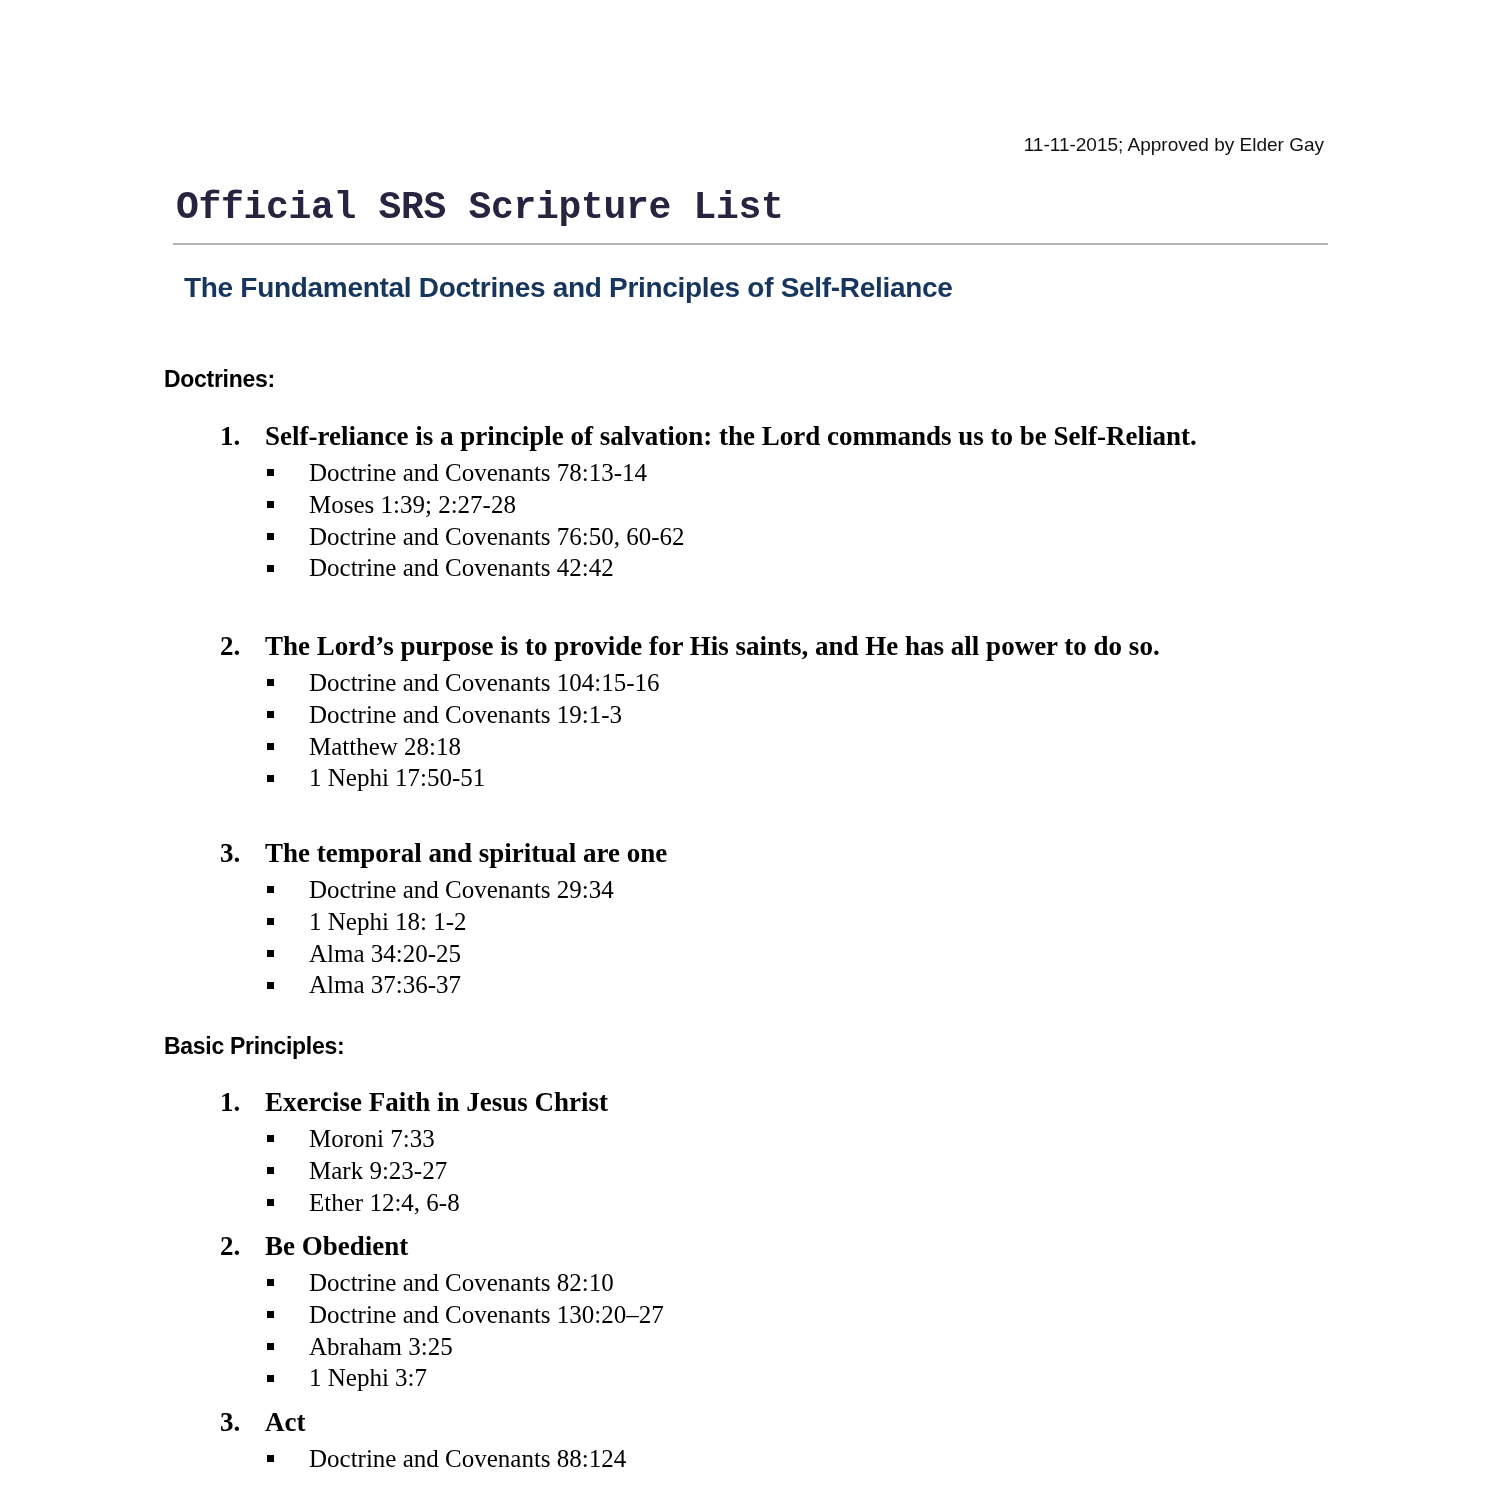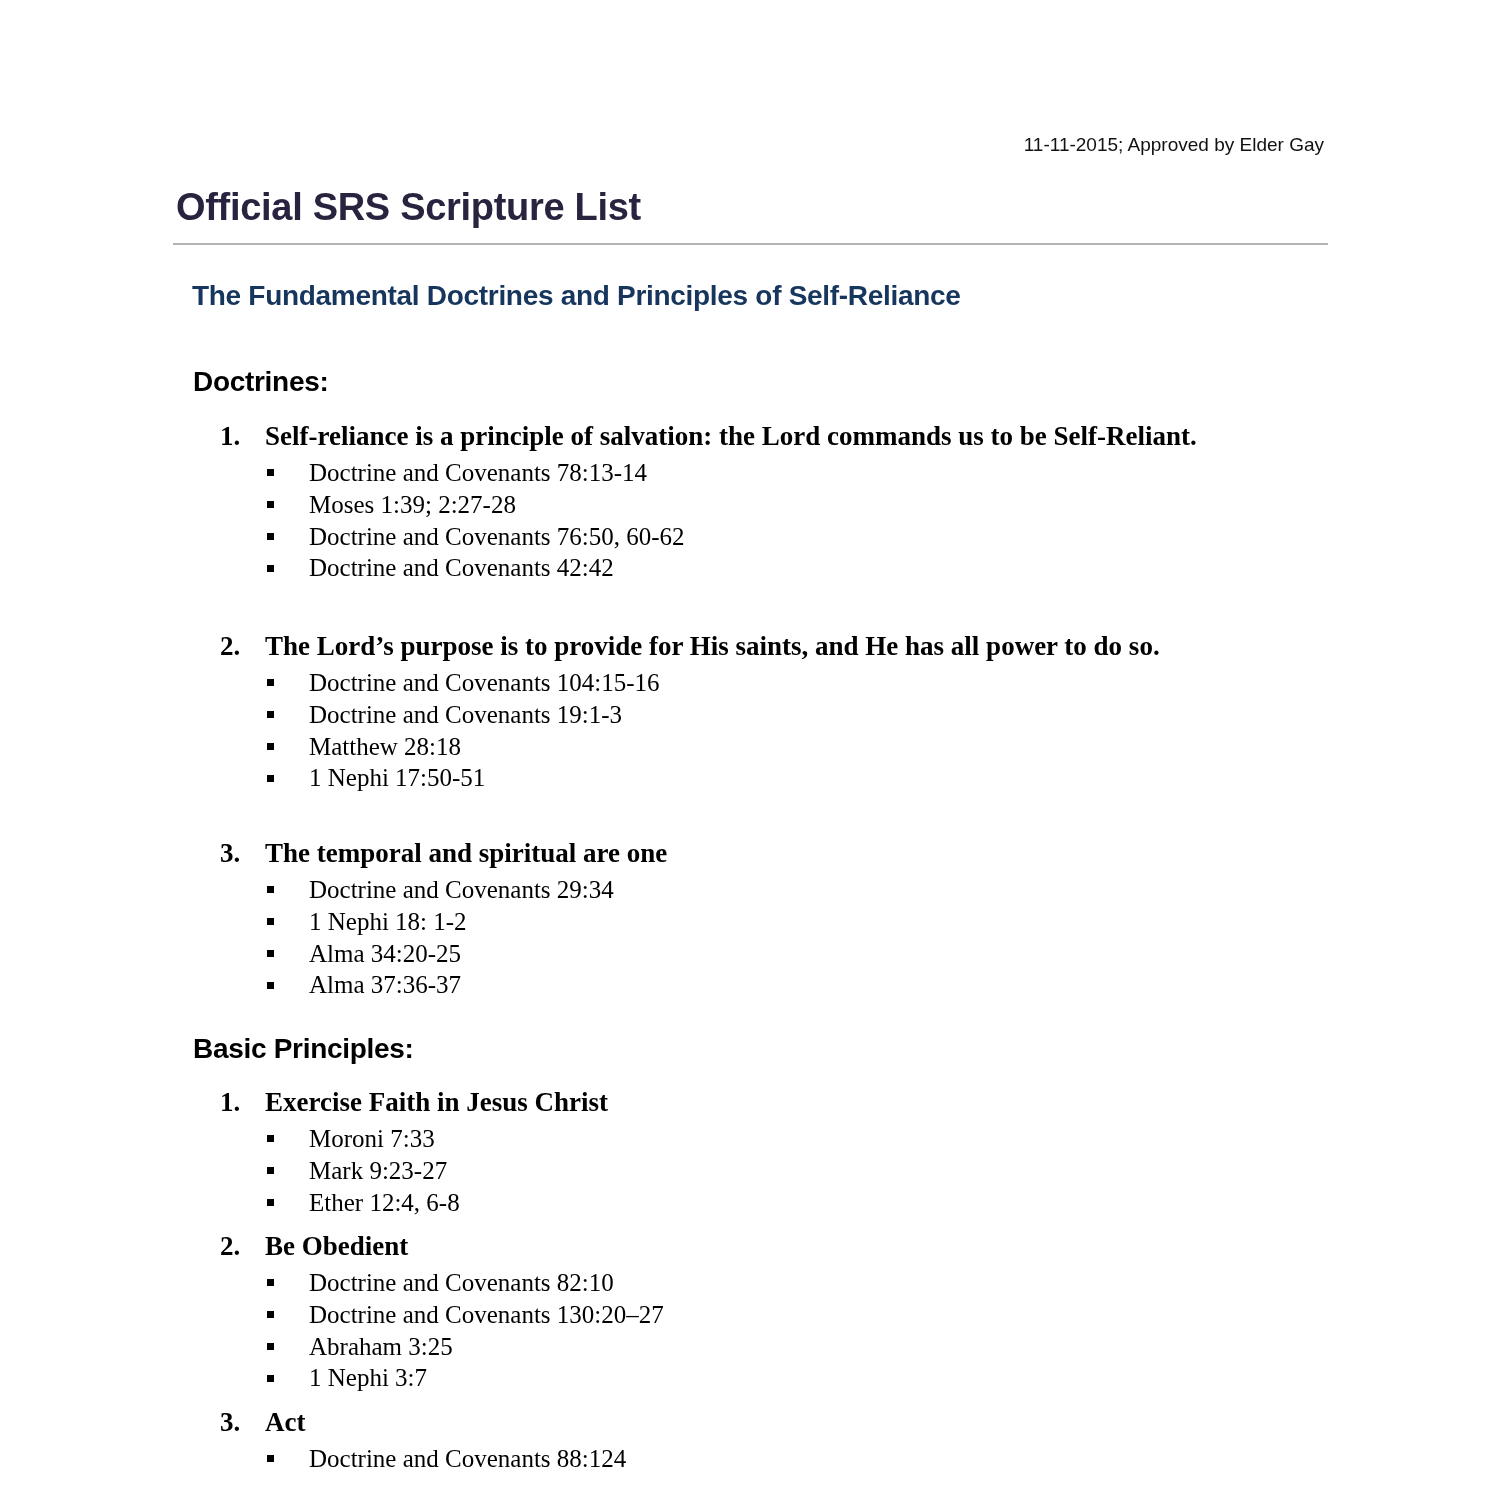--- a/index.html
+++ b/index.html
@@ -1,22 +1,22 @@
 <!DOCTYPE html>
 <html><head>
 <meta charset="utf-8">
 <style>
   html, body { margin:0; padding:0; background:#ffffff; }
   body { width:1500px; height:1500px; position:relative; overflow:hidden; font-family:"Liberation Serif", serif; color:#000; }
   .page { position:absolute; left:0; top:0; width:1500px; height:1500px; background:#fff; }
   .meta { position:absolute; right:176px; top:134px; font-family:"Liberation Sans", sans-serif; font-size:19px; color:#111; }
-  .title { position:absolute; left:176px; top:186px; font-family:Liberation Sans, sans-serif; font-weight:bold; font-size:38px; color:#2a2340; margin:0; letter-spacing:-0.3px; }
+  .title { position:absolute; left:176px; top:186px; font-family:Liberation Mono, monospace; font-weight:bold; font-size:38px; color:#2a2340; margin:0; letter-spacing:-0.3px; }
   .rule { position:absolute; left:173px; top:243px; width:1155px; height:2px; background:#b3b3b3; }
-  .subtitle { position:absolute; left:176px; top:264px; font-family:"Liberation Sans", sans-serif; font-weight:bold; font-size:28px; color:#17365d; margin:16px; letter-spacing:-0.3px; }
-  .section-head { position:absolute; left:193px; font-family:"Liberation Sans", sans-serif; font-weight:bold; font-size:28px; color:#000; margin:0; letter-spacing:-0.3px; }
+  .subtitle { position:absolute; left:176px; top:264px; font-family:"Liberation Sans", sans-serif; font-weight:bold; font-size:28px; color:#17365d; margin:8px; letter-spacing:-0.3px; }
+  .section-head { position:absolute; left:164px; font-family:"Liberation Sans", sans-serif; font-weight:bold; font-size:23px; color:#000; margin:0; letter-spacing:-0.3px; }
   .item { position:absolute; left:220px; width:1090px; }
   .item-head { display:flex; font-weight:bold; font-size:27px; line-height:33px; }
   .item-num { width:45px; flex:none; }
   .item-text { flex:1; }
   .refs { list-style:none; margin:4px; padding:0; margin-left:45px; }
   .ref { display:flex; align-items:center; font-size:25px; line-height:31.8px; }
   .bullet { width:7px; height:7px; background:#000; margin-left:2px; margin-right:35px; flex:none; }
 </style>
 </head>
 <body>

